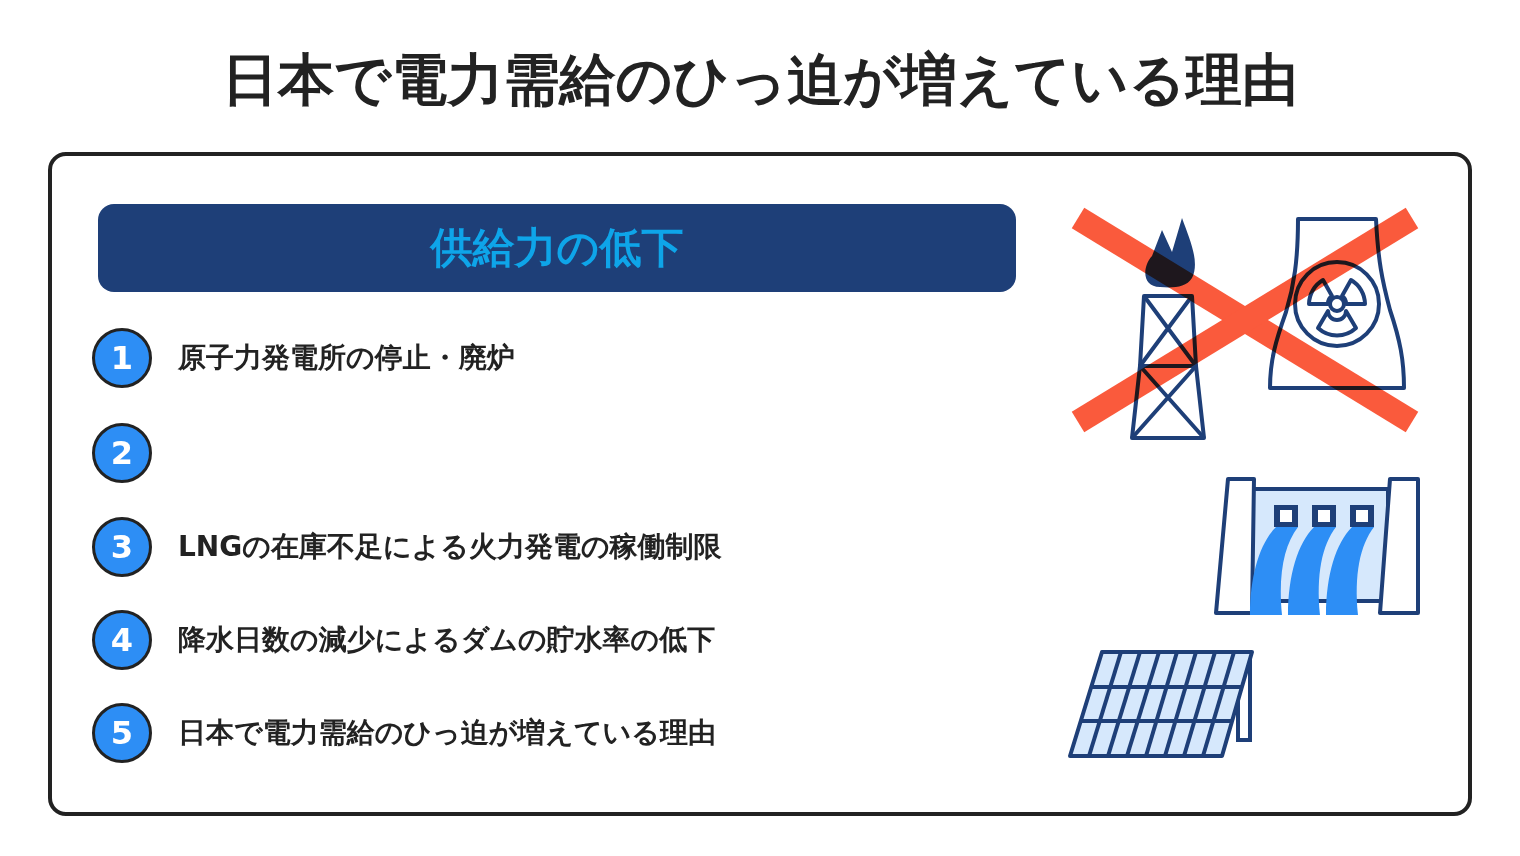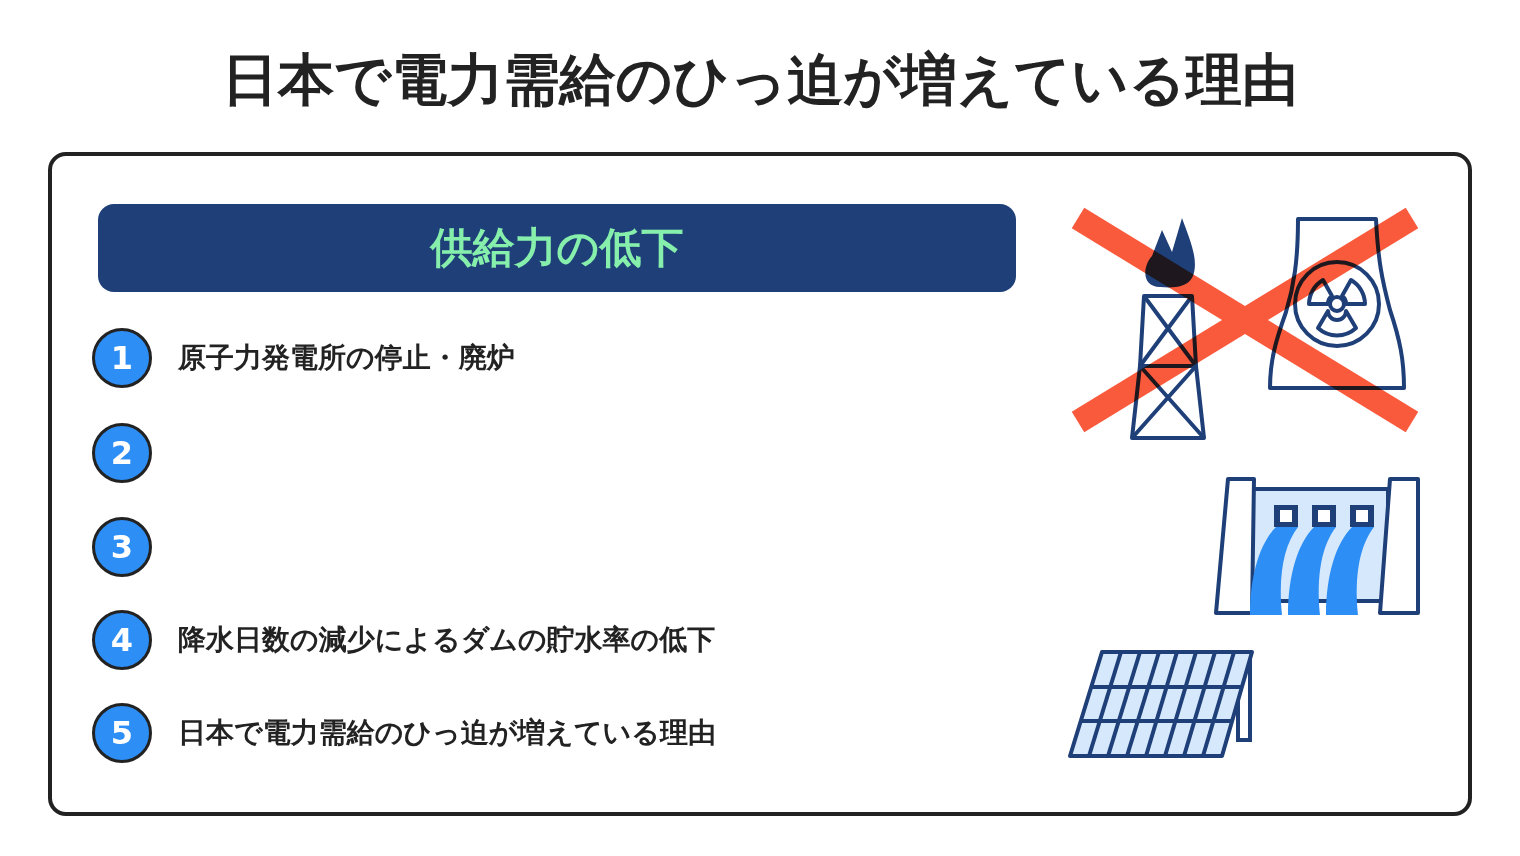--- a/index.html
+++ b/index.html
@@ -10,21 +10,21 @@
   .title {
     position:absolute; left:0; top:40px; width:1520px; text-align:center;
     font-size:56px; font-weight:bold; color:#222222; letter-spacing:0px; line-height:80px;
   }
   .card {
     position:absolute; left:48px; top:152px; width:1416px; height:656px;
     border:4px solid #222222; border-radius:18px; background:#ffffff;
   }
   .banner {
     position:absolute; left:98px; top:204px; width:918px; height:88px;
-    background:#1e3f78; border-radius:16px; color:#86efac;
+    background:#1e3f78; border-radius:16px; color:#0ea5e9;
     display:flex; align-items:center; justify-content:center;
     font-size:42px; font-weight:bold;
   }
   .item {
     position:absolute; left:92px; height:60px; display:flex; align-items:center;
   }
   .num {
     width:52px; height:52px; border-radius:50%; background:#2d8ef5;
     border:3px solid #222222; color:#ffffff; font-weight:bold; font-size:32px;
     display:flex; align-items:center; justify-content:center; box-sizing:border-box;
@@ -48,20 +48,21 @@
 
 <div class="item" style="top:328px">
   <div class="num">1</div>
   <div class="itext">原子力発電所の停止・廃炉</div>
 </div>
 <div class="item" style="top:423px">
   <div class="num">2</div>
 </div>
 <div class="item" style="top:517px">
   <div class="num">3</div>
+  <div class="itext">LNGの在庫不足による火力発電の稼働制限</div>
 </div>
 <div class="item" style="top:610px">
   <div class="num">4</div>
   <div class="itext">降水日数の減少によるダムの貯水率の低下</div>
 </div>
 <div class="item" style="top:703px">
   <div class="num">5</div>
   <div class="itext">日本で電力需給のひっ迫が増えている理由</div>
 </div>
 

